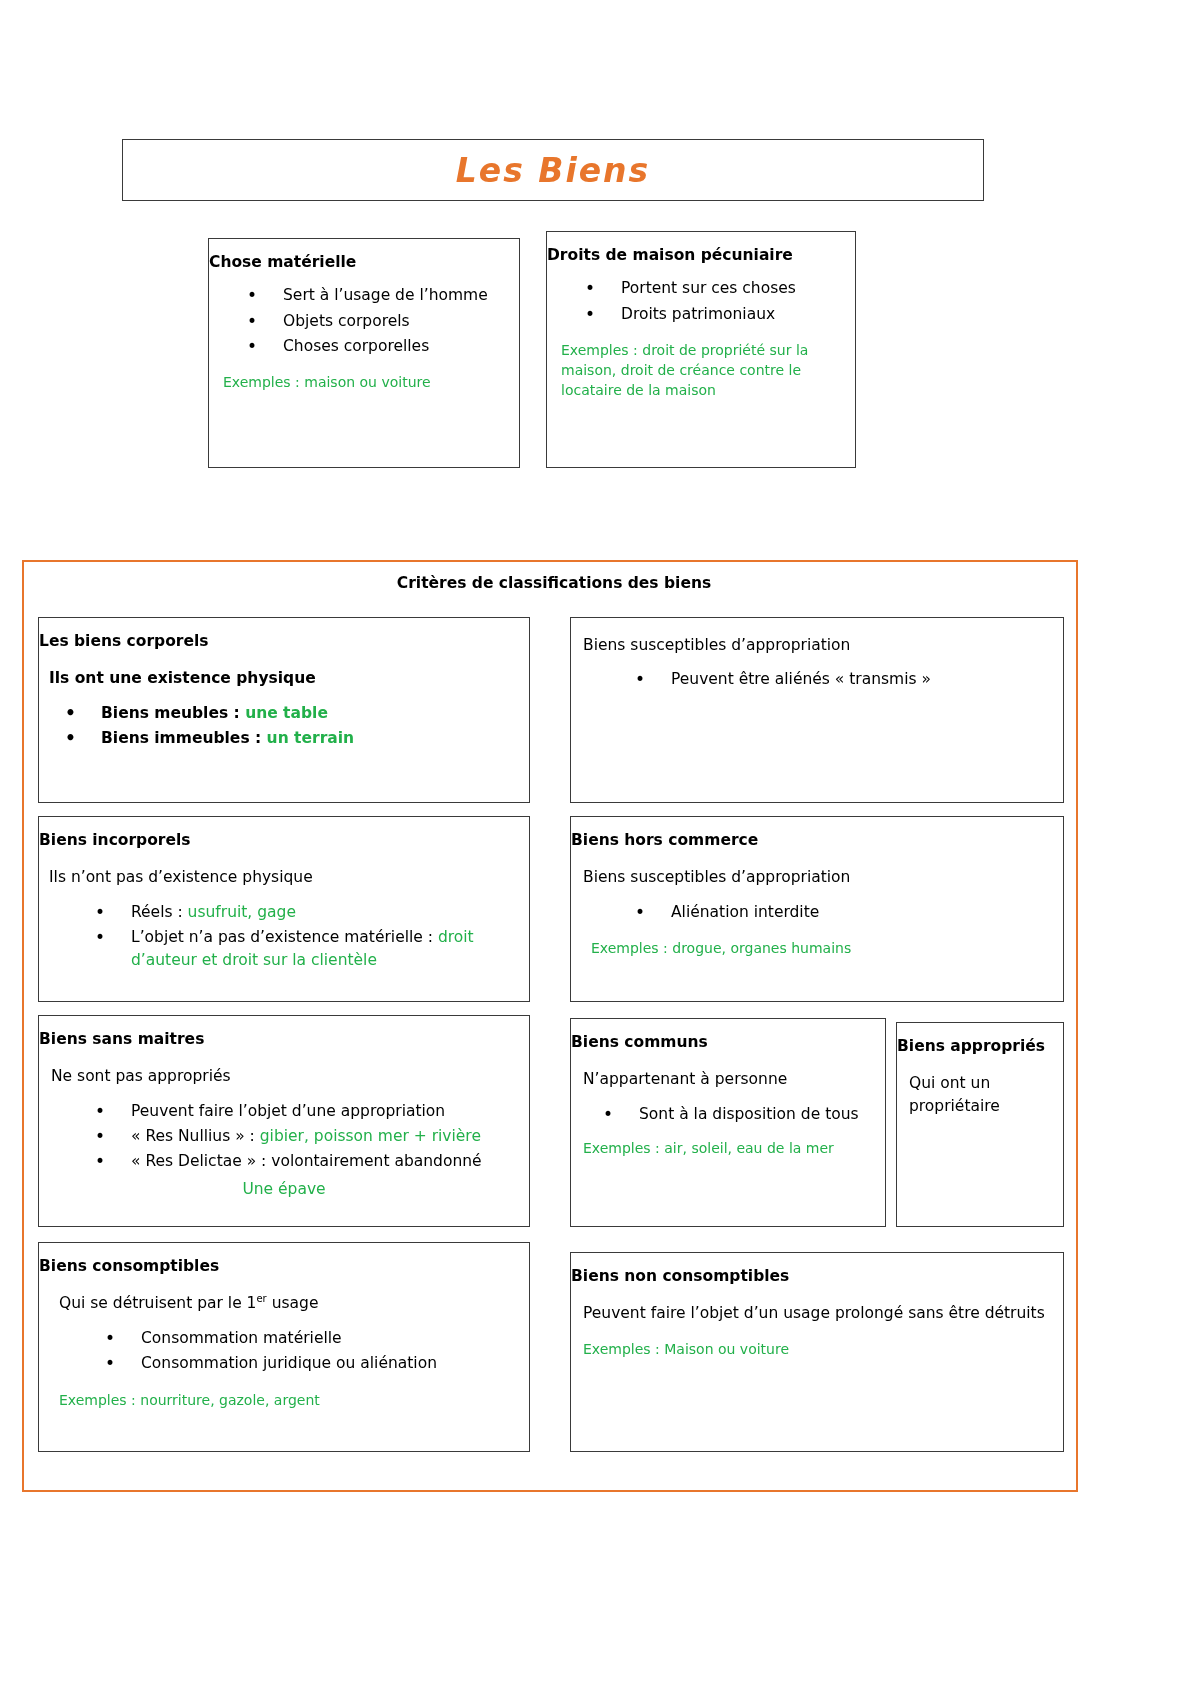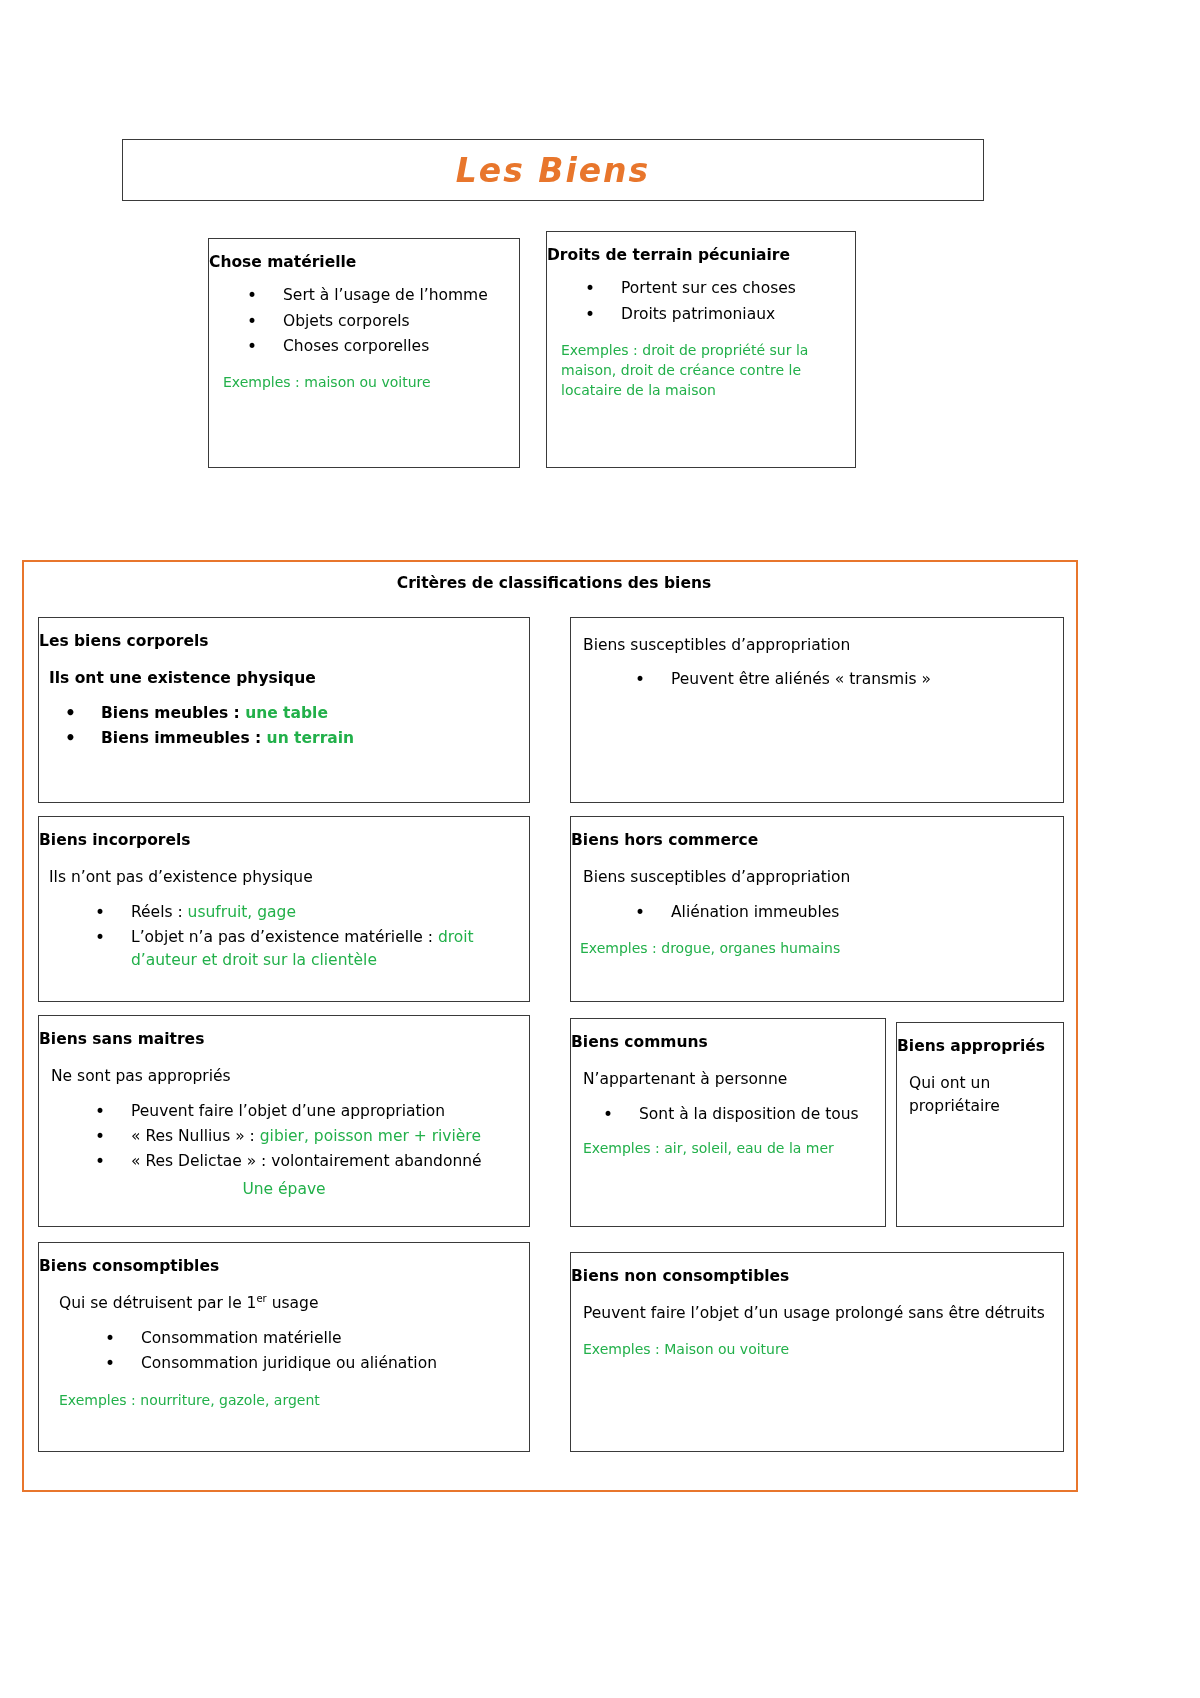--- a/index.html
+++ b/index.html
@@ -156,21 +156,21 @@
 
   #box-consomptibles .body-line { margin-left: 20px; }
   #box-consomptibles ul.bul li { margin-left: 82px; }
   #box-consomptibles .green-line { margin-left: 20px; }
 
   #box-dans-commerce .body-line { margin-left: 12px; }
   #box-dans-commerce ul.bul li { margin-left: 80px; }
 
   #box-hors-commerce .body-line { margin-left: 12px; }
   #box-hors-commerce ul.bul li { margin-left: 80px; }
-  #box-hors-commerce .green-line { margin-left: 9px; }
+  #box-hors-commerce .green-line { margin-left: 20px; }
 
   #box-communs .body-line { margin-left: 12px; }
   #box-communs ul.bul li { margin-left: 48px; padding-right: 6px; }
   #box-communs .green-line { margin-left: 12px; margin-top: 12px; }
 
   #box-appropries .body-line { margin-left: 12px; margin-top: 16px; }
 
   #box-non-consomptibles .body-line { margin-left: 12px; }
   #box-non-consomptibles .green-line { margin-left: 12px; }
 
@@ -189,21 +189,21 @@
     <div class="box-title">Chose matérielle</div>
     <ul class="bul">
       <li>Sert à l’usage de l’homme</li>
       <li>Objets corporels</li>
       <li>Choses corporelles</li>
     </ul>
     <div class="green-line">Exemples : maison ou voiture</div>
   </div>
 
   <div class="box" id="box-droits-pecuniaire">
-    <div class="box-title">Droits de terrain pécuniaire</div>
+    <div class="box-title">Droits de maison pécuniaire</div>
     <ul class="bul">
       <li>Portent sur ces choses</li>
       <li>Droits patrimoniaux</li>
     </ul>
     <div class="green-line">Exemples : droit de propriété sur la maison, droit de créance contre le locataire de la maison</div>
   </div>
 
   <div id="panel-criteres">
     <div id="panel-title">Critères de classifications des biens</div>
   </div>
@@ -251,21 +251,21 @@
     <div class="body-line">Biens susceptibles d’appropriation</div>
     <ul class="bul">
       <li>Peuvent être aliénés « transmis »</li>
     </ul>
   </div>
 
   <div class="box" id="box-hors-commerce">
     <div class="box-title">Biens hors commerce</div>
     <div class="body-line">Biens susceptibles d’appropriation</div>
     <ul class="bul">
-      <li>Aliénation immeubles</li>
+      <li>Aliénation interdite</li>
     </ul>
     <div class="green-line">Exemples : drogue, organes humains</div>
   </div>
 
   <div class="box" id="box-communs">
     <div class="box-title">Biens communs</div>
     <div class="body-line">N’appartenant à personne</div>
     <ul class="bul">
       <li>Sont à la disposition de tous</li>
     </ul>

